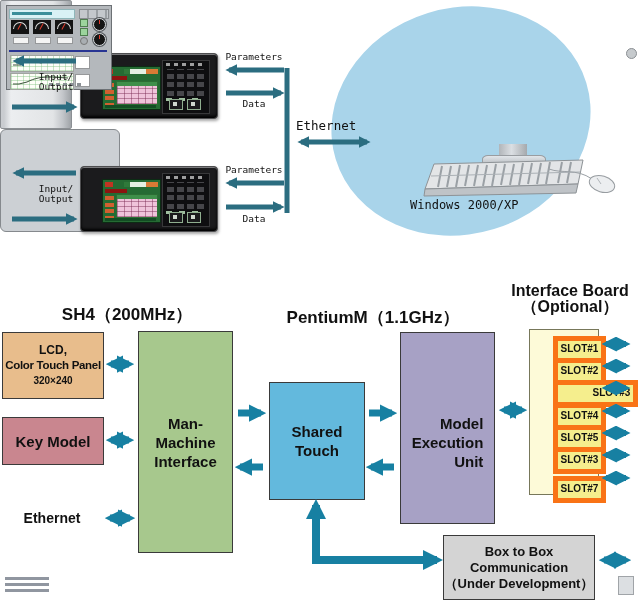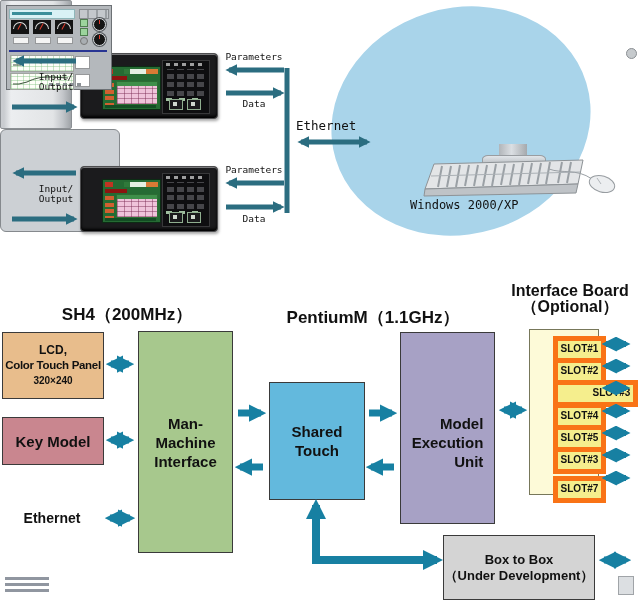--- a/index.html
+++ b/index.html
@@ -243,20 +243,21 @@
     <div class="slot" style="top:28px;">SLOT#2</div>
     <div class="slot" style="top:50px;padding-left:32px;">SLOT#3</div>
     <div class="slot" style="top:73px;">SLOT#4</div>
     <div class="slot" style="top:95px;">SLOT#5</div>
     <div class="slot" style="top:117px;">SLOT#3</div>
     <div class="slot" style="top:146px;">SLOT#7</div>
   </div>
 
   <div class="diagram-box" style="left:443px;top:535px;width:150px;height:63px;background:#d4d4d4;font-size:13px;line-height:16px;text-align:right;">
     <div>Box to Box</div>
+    <div>Communication</div>
     <div>（Under Development）</div>
   </div>
 
   <svg class="overlay" width="640" height="600" viewBox="0 0 640 600">
     <defs>
       <marker id="hbE" viewBox="0 0 10 10" refX="7" refY="5" markerWidth="2.5" markerHeight="2.5" orient="auto" markerUnits="strokeWidth">
           <path d="M0,0L10,5L0,10Z" fill="#1780a2"></path>
         </marker>
       <marker id="hbS" viewBox="0 0 10 10" refX="7" refY="5" markerWidth="2.5" markerHeight="2.5" orient="auto-start-reverse" markerUnits="strokeWidth">
           <path d="M0,0L10,5L0,10Z" fill="#1780a2"></path>

